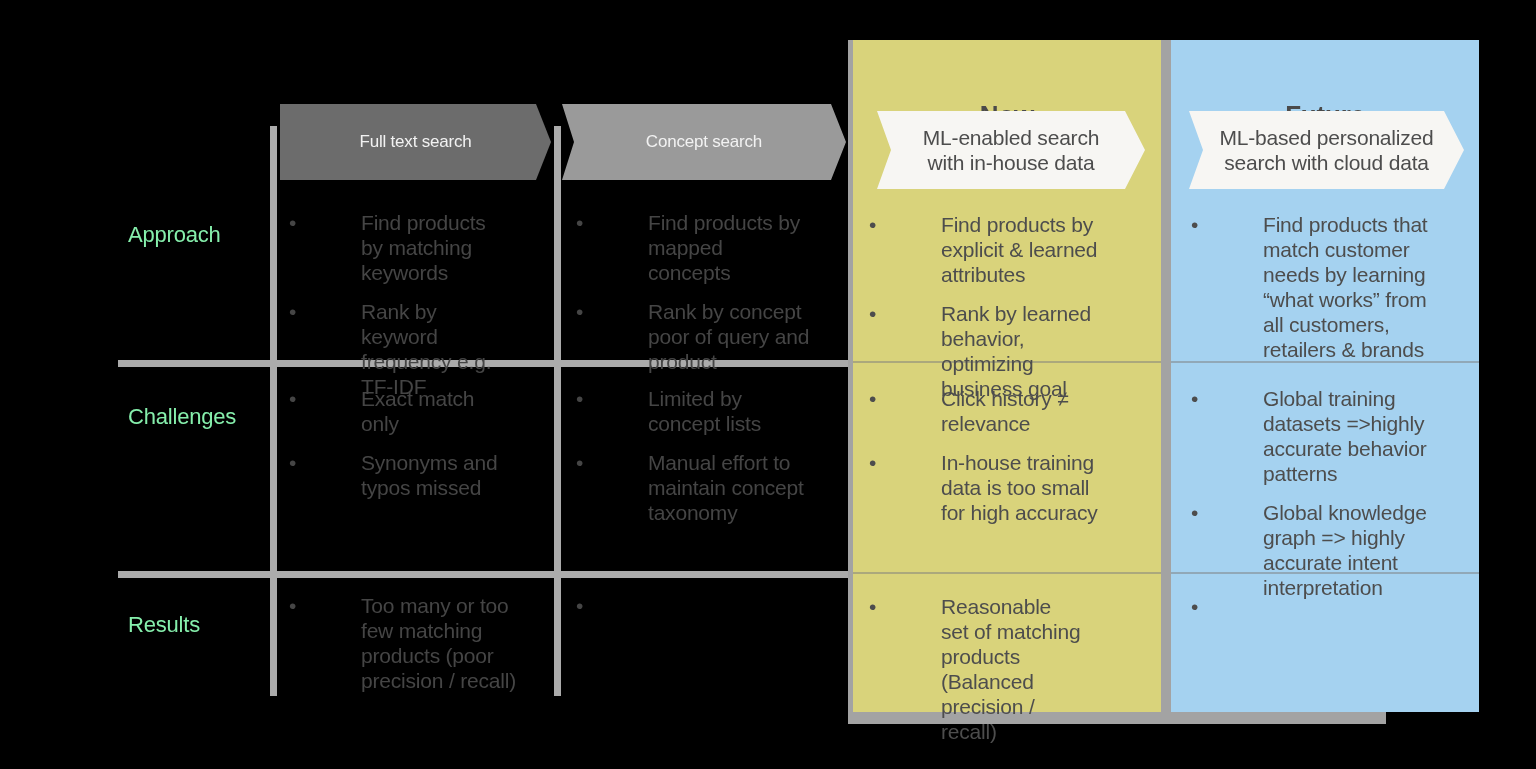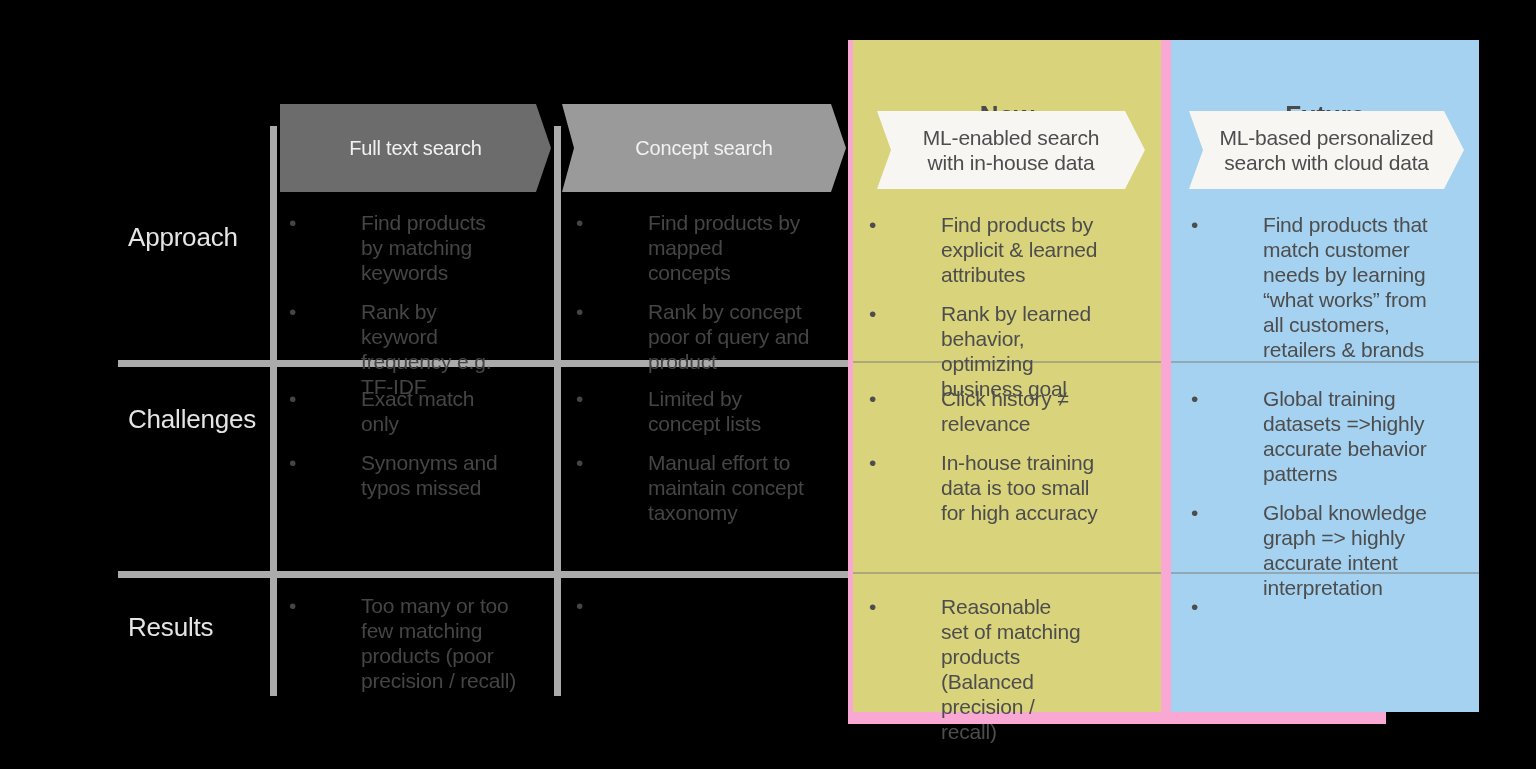--- a/index.html
+++ b/index.html
@@ -4,27 +4,27 @@
 <style>
   html,body{margin:0;padding:0;background:#000;}
   #page{position:relative;width:1536px;height:769px;background:#000;overflow:hidden;
         font-family:"Liberation Sans","DejaVu Sans",sans-serif;letter-spacing:-0.2px;}
 
   
   .vline{position:absolute;width:7px;background:#ababab;}
   .hline{position:absolute;height:7px;background:#ababab;}
 
   
-  .gbanner{position:absolute;top:104px;height:88px;display:flex;align-items:center;
-           justify-content:center;color:#f2f2f2;font-size:20px;}
+  .gbanner{position:absolute;top:104px;height:76px;display:flex;align-items:center;
+           justify-content:center;color:#f2f2f2;font-size:17px;}
   .gbanner.tip{clip-path:polygon(0 0,calc(100% - 15px) 0,100% 50%,calc(100% - 15px) 100%,0 100%);}
   .gbanner.notch-tip{clip-path:polygon(0 0,calc(100% - 15px) 0,100% 50%,calc(100% - 15px) 100%,0 100%,12px 50%);}
 
   
-  #panel{position:absolute;left:848px;top:40px;width:538px;height:684px;background:#f9a8d4;}
+  #panel{position:absolute;left:848px;top:40px;width:538px;height:684px;background:#a3a3a3;}
   .colcard{position:absolute;top:0;height:672px;}
   #col-now{left:5px;width:308px;background:#d9d37b;}
   #col-future{left:323px;width:308px;background:#a5d2f0;}
   .era{position:absolute;top:60px;width:308px;text-align:center;font-weight:bold;
        font-size:26px;color:#4a4a4a;}
   .arrow{position:absolute;top:71px;height:78px;background:#f7f6f3;display:flex;
          align-items:center;justify-content:center;text-align:center;color:#4d4d4d;
          font-size:21px;line-height:25px;
          clip-path:polygon(0 0,calc(100% - 20px) 0,100% 50%,calc(100% - 20px) 100%,0 100%,14px 50%);}
   .arrow .inner{display:block;}
@@ -32,21 +32,21 @@
 
   
   .cell{position:absolute;font-size:21px;line-height:25px;color:#4d4d4d;}
   .cell.dark{color:#454545;} 
   .bullet{display:flex;margin-bottom:14px;}
   .bullet:last-child{margin-bottom:0;}
   .dot{flex:none;width:25px;padding-left:1px;}
   .txt{flex:1;margin-left:47px;}
 
   
-  .rowlabel{position:absolute;left:128px;width:150px;font-size:26px;color:#e5e5e5;}
+  .rowlabel{position:absolute;left:128px;width:150px;font-size:22px;color:#86efac;}
 </style>
 </head>
 <body>
 
 <div id="page">
 
   <div class="vline" style="left:270px;top:126px;height:570px;"></div>
   <div class="vline" style="left:554px;top:126px;height:570px;"></div>
   <div class="hline" style="left:118px;top:360px;width:730px;"></div>
   <div class="hline" style="left:118px;top:571px;width:730px;"></div>

